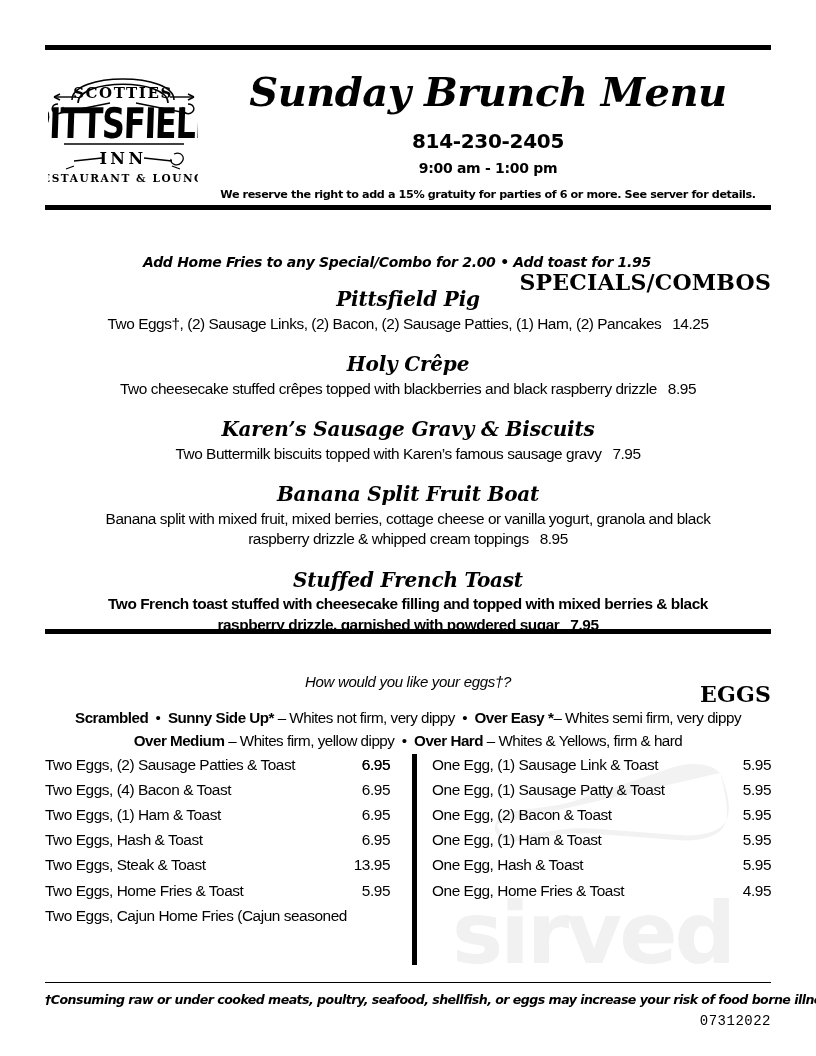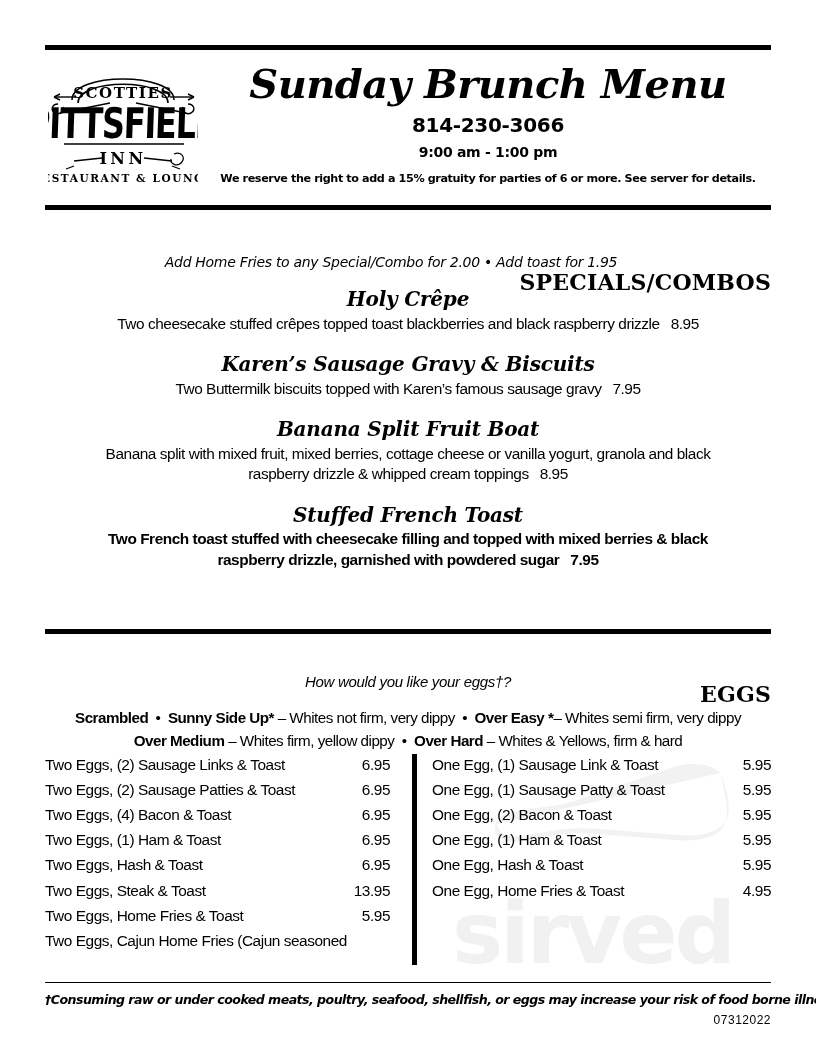--- a/index.html
+++ b/index.html
@@ -93,21 +93,21 @@
     width: 566px;
     text-align: center;
   }
   .menu-title {
     font-family: "DejaVu Serif", serif;
     font-style: italic;
     font-weight: 700;
     font-size: 40px;
     line-height: 1.08;
     letter-spacing: -0.5px;
-    margin: 8px;
+    margin: 16px;
     white-space: nowrap;
   }
   .menu-phone {
     font-family: "DejaVu Sans", sans-serif;
     font-weight: 700;
     font-size: 20px;
     letter-spacing: -0.3px;
     margin-top: 8px;
   }
   .menu-hours {
@@ -134,26 +134,26 @@
     text-align: right;
     font-family: "DejaVu Serif", serif;
     font-weight: 700;
     font-size: 22px;
     letter-spacing: 0.2px;
     z-index: 3;
     margin-top: 43px;
   }
   .section-sub {
     position: absolute;
-    left: 28px;
+    left: 34px;
     width: 726px;
     text-align: center;
     font-family: "DejaVu Sans", sans-serif;
     font-style: italic;
-    font-weight: 400;
+    font-weight: 700;
     font-size: 14px;
     letter-spacing: -0.3px;
     z-index: 3;
   }
 
   .specials {
     position: absolute;
     left: 45px;
     top: 288px;
     width: 726px;
@@ -273,22 +273,22 @@
     letter-spacing: -0.55px;
     white-space: nowrap;
     z-index: 3;
   }
   .footer-date {
     position: absolute;
     left: 45px;
     top: 1013px;
     width: 726px;
     text-align: right;
-    font-family: Liberation Sans, sans-serif;
-    font-size: 12px;
+    font-family: Liberation Mono, monospace;
+    font-size: 14px;
     letter-spacing: 0.5px;
     z-index: 3;
   }
 </style>
 </head>
 <body>
 
 <div class="page">
 
   <div class="watermark">
@@ -332,35 +332,39 @@
         <path d="M26 105 L54 102"></path>
         <path d="M124 105 L96 102"></path>
         <path d="M126 98 c8 -3 12 4 7 9 c-4 4 -11 1 -10 -4"></path>
         <path d="M26 110 l-8 3 M124 110 l8 3"></path>
       </g>
       <text x="75" y="126" text-anchor="middle" font-family="DejaVu Serif, serif" font-size="10.5" font-weight="700" letter-spacing="1.6" fill="#000">RESTAURANT &amp; LOUNGE</text>
     </svg>
 
     <div class="header-center">
       <div class="menu-title">Sunday Brunch Menu</div>
-      <div class="menu-phone">814-230-3066</div>
+      <div class="menu-phone">814-230-2405</div>
       <div class="menu-hours">9:00 am - 1:00 pm</div>
       <div class="menu-note">We reserve the right to add a 15% gratuity for parties of 6 or more. See server for details.</div>
     </div>
   </div>
 
   <div class="rule-thick" style="top:205px;"></div>
 
   <div class="section-title" style="top:226px;">SPECIALS/COMBOS</div>
   <div class="section-sub" style="top:254px;">Add Home Fries to any Special/Combo for 2.00  •  Add toast for 1.95</div>
 
   <div class="specials">
     <div class="special">
+      <div class="special-name">Pittsfield Pig</div>
+      <div class="special-desc"><span>Two Eggs†, (2) Sausage Links, (2) Bacon, (2) Sausage Patties, (1) Ham, (2) Pancakes</span><span class="price">14.25</span></div>
+    </div>
+    <div class="special">
       <div class="special-name">Holy Crêpe</div>
-      <div class="special-desc"><span>Two cheesecake stuffed crêpes topped toast blackberries and black raspberry drizzle</span><span class="price">8.95</span></div>
+      <div class="special-desc"><span>Two cheesecake stuffed crêpes topped with blackberries and black raspberry drizzle</span><span class="price">8.95</span></div>
     </div>
     <div class="special">
       <div class="special-name">Karen’s Sausage Gravy &amp; Biscuits</div>
       <div class="special-desc"><span>Two Buttermilk biscuits topped with Karen’s famous sausage gravy</span><span class="price">7.95</span></div>
     </div>
     <div class="special">
       <div class="special-name">Banana Split Fruit Boat</div>
       <div class="special-desc" style="padding:0 60px;"><span>Banana split with mixed fruit, mixed berries, cottage cheese or vanilla yogurt, granola and black raspberry drizzle &amp; whipped cream toppings</span><span class="price">8.95</span></div>
     </div>
     <div class="special">
@@ -376,21 +380,21 @@
 
   <div class="egg-styles">
     <div><b>Scrambled</b>&nbsp; •&nbsp; <b>Sunny Side Up*</b> <span>– Whites not firm, very dippy</span>&nbsp; •&nbsp; <b>Over Easy *</b><span>– Whites semi firm, very dippy</span></div>
     <div><b>Over Medium</b> <span>– Whites firm, yellow dippy</span>&nbsp; •&nbsp; <b>Over Hard</b> <span>– Whites &amp; Yellows, firm &amp; hard</span></div>
   </div>
 
   <div class="egg-cols">
     <div class="col-divider"></div>
 
     <div class="egg-col egg-col-left">
-      <div class="egg-row"><span class="egg-label">Two Eggs, (2) Sausage Links &amp; Toast</span><span class="egg-price">6.95</span></div>
+      <div class="egg-row"><span class="egg-price">6.95</span></div>
       <div class="egg-row"><span class="egg-label">Two Eggs, (2) Sausage Patties &amp; Toast</span><span class="egg-price">6.95</span></div>
       <div class="egg-row"><span class="egg-label">Two Eggs, (4) Bacon &amp; Toast</span><span class="egg-price">6.95</span></div>
       <div class="egg-row"><span class="egg-label">Two Eggs, (1) Ham &amp; Toast</span><span class="egg-price">6.95</span></div>
       <div class="egg-row"><span class="egg-label">Two Eggs, Hash &amp; Toast</span><span class="egg-price">6.95</span></div>
       <div class="egg-row"><span class="egg-label">Two Eggs, Steak &amp; Toast</span><span class="egg-price">13.95</span></div>
       <div class="egg-row"><span class="egg-label">Two Eggs, Home Fries &amp; Toast</span><span class="egg-price">5.95</span></div>
       <div class="egg-row wrapped">
         <span class="egg-label">Two Eggs, Cajun Home Fries (Cajun seasoned</span>
       </div>
     </div>

